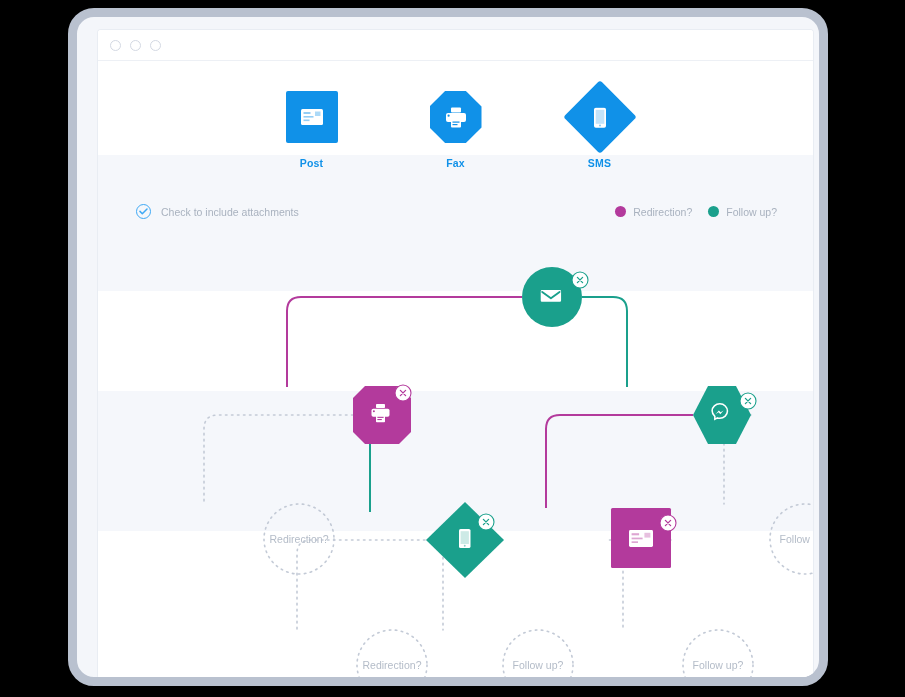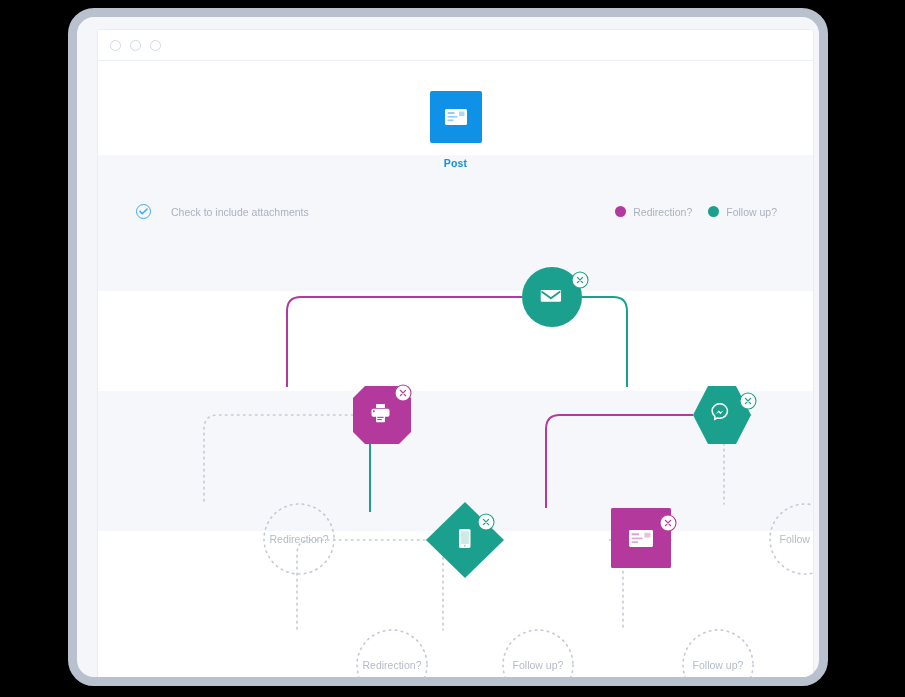--- a/index.html
+++ b/index.html
@@ -105,21 +105,21 @@
   .options-row {
     position: absolute;
     left: 0; top: 143px;
     width: 715px;
     padding: 0 36px 0 38px;
     display: flex;
     align-items: center;
     justify-content: space-between;
     z-index: 5;
   }
-  .checkbox-wrap { display:flex; align-items:center; gap:20px; cursor:pointer; }
+  .checkbox-wrap { display:flex; align-items:center; gap:10px; cursor:pointer; }
   .checkbox {
     width: 15px; height: 15px;
     border: 1.4px solid #3fa9f5;
     border-radius: 50%;
     display:flex; align-items:center; justify-content:center;
     flex: 0 0 auto;
   }
   .checkbox svg { display:block; }
   .checkbox-label { font-size: 10.5px; color: #a9b2bf; }
   .legend { display:flex; align-items:center; gap: 16px; }
@@ -167,22 +167,47 @@
                   <rect x="2.5" y="3" width="7" height="2" fill="#1091e8" opacity=".45"></rect>
                   <rect x="2.5" y="7" width="10" height="1.6" fill="#1091e8" opacity=".45"></rect>
                   <rect x="2.5" y="10.5" width="6" height="1.6" fill="#1091e8" opacity=".45"></rect>
                   <rect x="14" y="2.5" width="5.5" height="4.5" fill="#1091e8" opacity=".35"></rect>
                 </svg>
               </span>
             </div>
             <div class="palette-label">Post</div>
           </div>
 
-
-
+          <div class="palette-item">
+            <div class="shape oct-shape">
+              <span>
+                <svg width="22" height="21" viewBox="0 0 22 21">
+                  <rect x="6" y="0.5" width="10" height="5" rx="1" fill="#fff"></rect>
+                  <rect x="1" y="6" width="20" height="9" rx="2" fill="#fff"></rect>
+                  <rect x="6" y="13" width="10" height="7.5" rx="1" fill="#fff"></rect>
+                  <rect x="7.5" y="14.5" width="7" height="1.2" fill="#1091e8"></rect>
+                  <rect x="7.5" y="17" width="5" height="1.2" fill="#1091e8"></rect>
+                  <circle cx="3.6" cy="8.7" r="1.1" fill="#1091e8"></circle>
+                </svg>
+              </span>
+            </div>
+            <div class="palette-label">Fax</div>
+          </div>
+
+
+          <div class="palette-item">
+            <div class="shape dia-shape">
+              <svg width="13" height="21" viewBox="0 0 13 21">
+                <rect x="0.5" y="0.5" width="12" height="20" rx="1.8" fill="#fff"></rect>
+                <rect x="2.2" y="2.6" width="8.6" height="14" fill="#1091e8" opacity=".25"></rect>
+                <circle cx="6.5" cy="18.3" r="1" fill="#1091e8" opacity=".5"></circle>
+              </svg>
+            </div>
+            <div class="palette-label">SMS</div>
+          </div>
 
 
         </div>
 
         <div class="options-row">
           <div class="checkbox-wrap">
             <span class="checkbox">
               <svg width="9" height="7" viewBox="0 0 9 7">
                 <path d="M1 3.4 3.3 5.7 8 1" fill="none" stroke="#3fa9f5" stroke-width="1.5" stroke-linecap="round" stroke-linejoin="round"></path>
               </svg>

